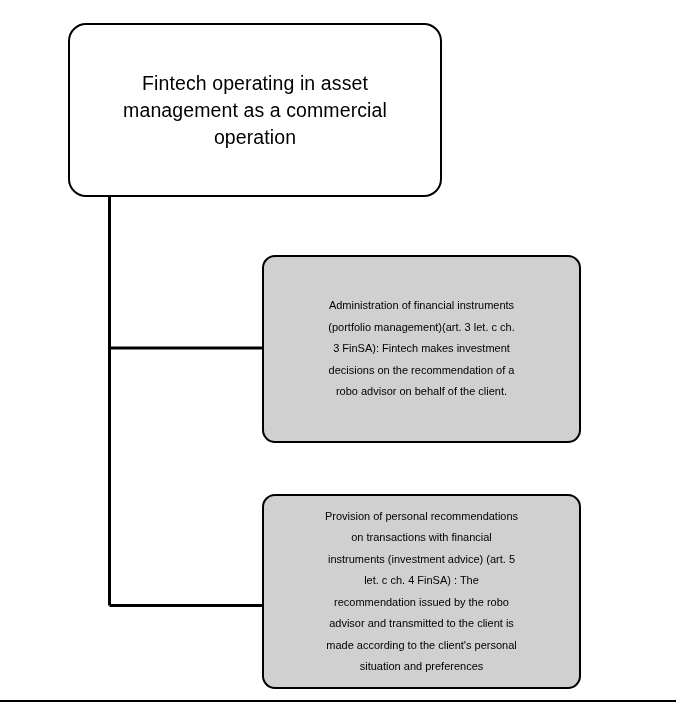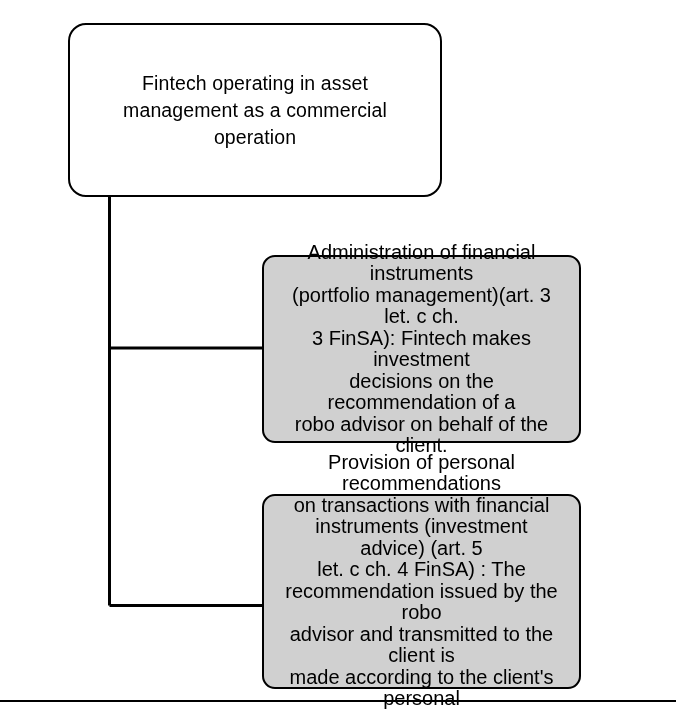--- a/index.html
+++ b/index.html
@@ -59,21 +59,21 @@
     font-size: 19.5px;
     line-height: 27px;
     letter-spacing: 0.1px;
   }
 
   .node-child {
     background: #d0d0d0;
     border-radius: 13px;
   }
   .node-child .node-text {
-    font-size: 20px;
+    font-size: 11px;
     line-height: 21.5px;
     padding: 0 17px;
     box-sizing: border-box;
   }
 
   .node-child-1 {
     left: 262px;
     top: 255px;
     width: 319px;
     height: 188px;

